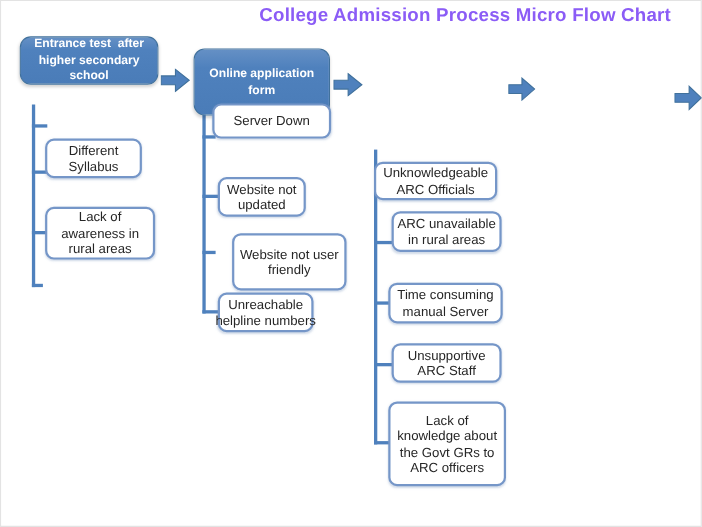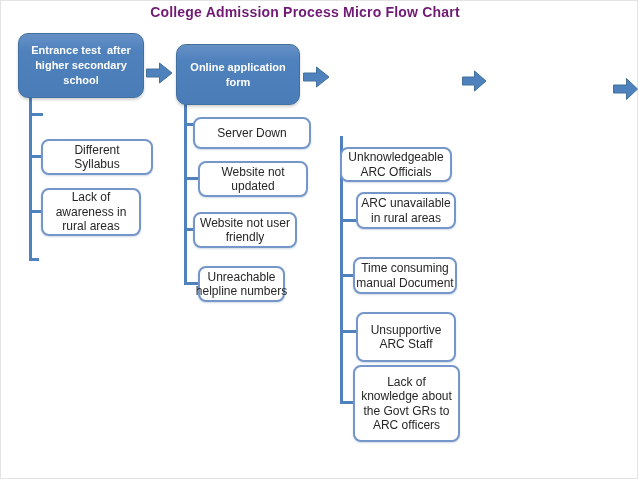--- a/index.html
+++ b/index.html
@@ -9,22 +9,22 @@
     font-family:"Liberation Sans", sans-serif;
     position:relative;
     overflow:hidden;
   }
   .canvas{
     position:absolute;left:0;top:0;width:638px;height:479px;
     box-shadow:inset 0 0 0 1px #e3e3e3;
   }
   .title{
     position:absolute;top:4px;left:0;width:610px;
-    text-align:center;
-    font-size:14px;font-weight:bold;color:#701a75;
+    text-align:right;
+    font-size:17px;font-weight:bold;color:#8b5cf6;
     letter-spacing:0.2px;
   }
   .stage{
     position:absolute;
     background:linear-gradient(180deg,#6590c5 0%,#4f81bd 28%,#4a7cb8 100%);
     border:1px solid #41719c;
     border-radius:10px;
     color:#ffffff;
     font-weight:bold;
     font-size:11px;
@@ -76,54 +76,54 @@
   <div class="tick" style="left:184px;top:228px;width:12px"></div>
   <div class="tick" style="left:184px;top:282px;width:16px"></div>
 
   <div class="vline" style="left:340px;top:136px;height:268px"></div>
   <div class="tick" style="left:340px;top:163px;width:15px"></div>
   <div class="tick" style="left:340px;top:219px;width:18px"></div>
   <div class="tick" style="left:340px;top:274px;width:15px"></div>
   <div class="tick" style="left:340px;top:330px;width:18px"></div>
   <div class="tick" style="left:340px;top:401px;width:15px"></div>
 
-  <div class="stage" style="left:18px;top:33px;width:126px;height:65px">Entrance test  after
+  <div class="stage" style="left:18px;top:33px;width:126px;height:44px">Entrance test  after
 higher secondary
 school</div>
-  <div class="issue" style="left:41px;top:139px;width:112px;height:36px">Different
+  <div class="issue" style="left:41px;top:126px;width:88px;height:36px">Different
 Syllabus</div>
   <div class="issue" style="left:41px;top:188px;width:100px;height:48px">Lack of
 awareness in
 rural areas</div>
 
   <svg class="arrow" style="left:146px;top:62px" width="27" height="22" viewBox="0 0 27 22">
     <path d="M0.5,7 h13 v-6 l12.5,10 l-12.5,10 v-6 h-13 z" fill="#4f81bd" stroke="#41719c" stroke-width="1"></path>
   </svg>
 
   <div class="stage" style="left:176px;top:44px;width:124px;height:61px">Online application
 form</div>
-  <div class="issue" style="left:193px;top:117px;width:118px;height:32px">Server Down</div>
-  <div class="issue" style="left:198px;top:161px;width:110px;height:36px">Website not
+  <div class="issue" style="left:193px;top:94px;width:108px;height:32px">Server Down</div>
+  <div class="issue" style="left:198px;top:161px;width:80px;height:36px">Website not
 updated</div>
-  <div class="issue" style="left:193px;top:212px;width:104px;height:36px">Website not user
+  <div class="issue" style="left:211px;top:212px;width:104px;height:52px">Website not user
 friendly</div>
   <div class="issue" style="left:198px;top:266px;width:87px;height:36px">Unreachable
 helpline numbers</div>
 
   <svg class="arrow" style="left:303px;top:66px" width="27" height="22" viewBox="0 0 27 22">
     <path d="M0.5,7 h13 v-6 l12.5,10 l-12.5,10 v-6 h-13 z" fill="#4f81bd" stroke="#41719c" stroke-width="1"></path>
   </svg>
 
   <div class="issue" style="left:340px;top:147px;width:112px;height:35px">Unknowledgeable
 ARC Officials</div>
   <div class="issue" style="left:356px;top:192px;width:100px;height:37px">ARC unavailable
 in rural areas</div>
   <div class="issue" style="left:353px;top:257px;width:104px;height:37px">Time consuming
-manual Document</div>
-  <div class="issue" style="left:356px;top:312px;width:100px;height:50px">Unsupportive
+manual Server</div>
+  <div class="issue" style="left:356px;top:312px;width:100px;height:36px">Unsupportive
 ARC Staff</div>
   <div class="issue" style="left:353px;top:365px;width:107px;height:77px">Lack of
 knowledge about
 the Govt GRs to
 ARC officers</div>
 
   <svg class="arrow" style="left:462px;top:70px" width="25" height="22" viewBox="0 0 25 22">
     <path d="M0.5,7 h12 v-6 l11.5,10 l-11.5,10 v-6 h-12 z" fill="#4f81bd" stroke="#41719c" stroke-width="1"></path>
   </svg>
 

